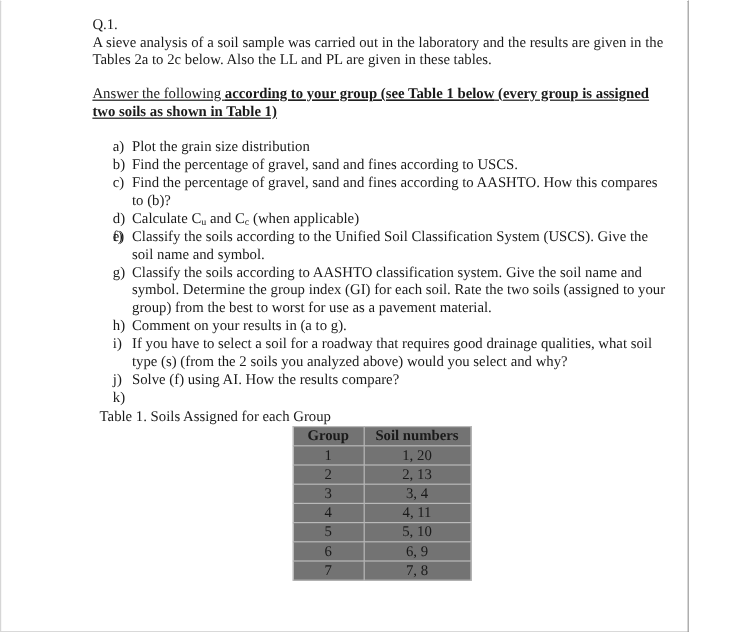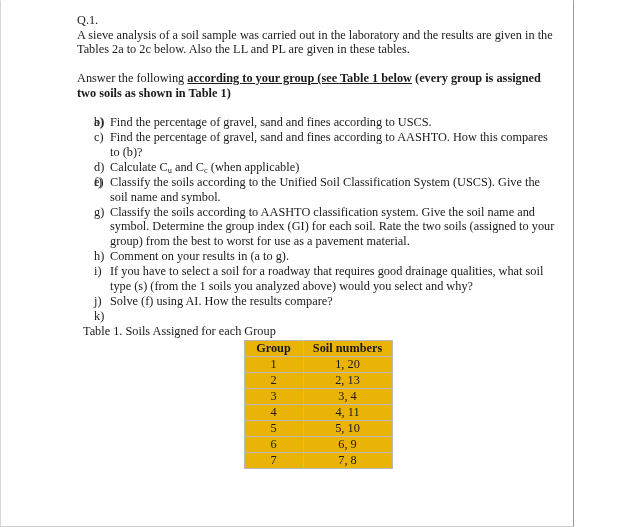--- a/index.html
+++ b/index.html
@@ -47,20 +47,21 @@
   }
 
   .intro {
     margin-top: 0;
   }
 
   .answer-line {
     margin-top: 14px;
     font-size: 12.3px;
     line-height: 15.2px;
+    text-decoration: underline;
   }
   .answer-line .lead {
     font-weight: normal;
   }
   .answer-line .bu {
     font-weight: bold;
     text-decoration: underline;
   }
   .answer-line .b {
     font-weight: bold;
@@ -99,21 +100,21 @@
     font-size: 12.3px;
     line-height: 14.6px;
     display: block;
     text-align: left;
     padding-left: 6px;
   }
   table.soil-table {
     border-collapse: collapse;
     margin: 1px auto 0 auto;
     font-size: 12.3px;
-    background: #eab308;
+    background: #737373;
   }
   table.soil-table th,
   table.soil-table td {
     border: 1px solid #b9b9b9;
     padding: 0px 6px;
     height: 15px;
     line-height: 15px;
     text-align: center;
     font-weight: normal;
   }
@@ -142,20 +143,21 @@
       <span>Tables 2a to 2c below. Also the LL and PL are given in these tables.</span>
     </p>
 
     <p class="answer-line">
       <span class="lead">Answer the following </span><span class="bu">according to your group (see Table 1  below</span><span class="b"> (every group is assigned two soils as shown in Table 1)</span>
     </p>
 
     <ul class="qlist">
       <li>
         <span class="marker">a)</span>
+        <span>Plot the grain size distribution</span>
       </li>
       <li>
         <span class="marker">b)</span>
         <span>Find the percentage of gravel, sand and fines according to USCS.</span>
       </li>
       <li>
         <span class="marker">c)</span>
         <span>Find the percentage of gravel, sand and fines according to AASHTO. How this compares to (b)?</span>
       </li>
       <li>
@@ -172,21 +174,21 @@
       <li>
         <span class="marker">g)</span>
         <span>Classify the soils according to AASHTO classification system. Give the soil name and symbol. Determine the group index (GI) for each soil. Rate the two soils (assigned to your group) from the best to worst for use as a pavement material.</span>
       </li>
       <li>
         <span class="marker">h)</span>
         <span>Comment on your results in (a to g).</span>
       </li>
       <li>
         <span class="marker">i)</span>
-        <span>If you have to select a soil for a roadway that requires good drainage qualities, what soil type (s) (from the 1 soils you analyzed above) would you select and why?</span>
+        <span>If you have to select a soil for a roadway that requires good drainage qualities, what soil type (s) (from the 2 soils you analyzed above) would you select and why?</span>
       </li>
       <li>
         <span class="marker">j)</span>
         <span>Solve (f) using AI. How the results compare?</span>
       </li>
       <li>
         <span class="marker">k)</span>
       </li>
     </ul>
 

